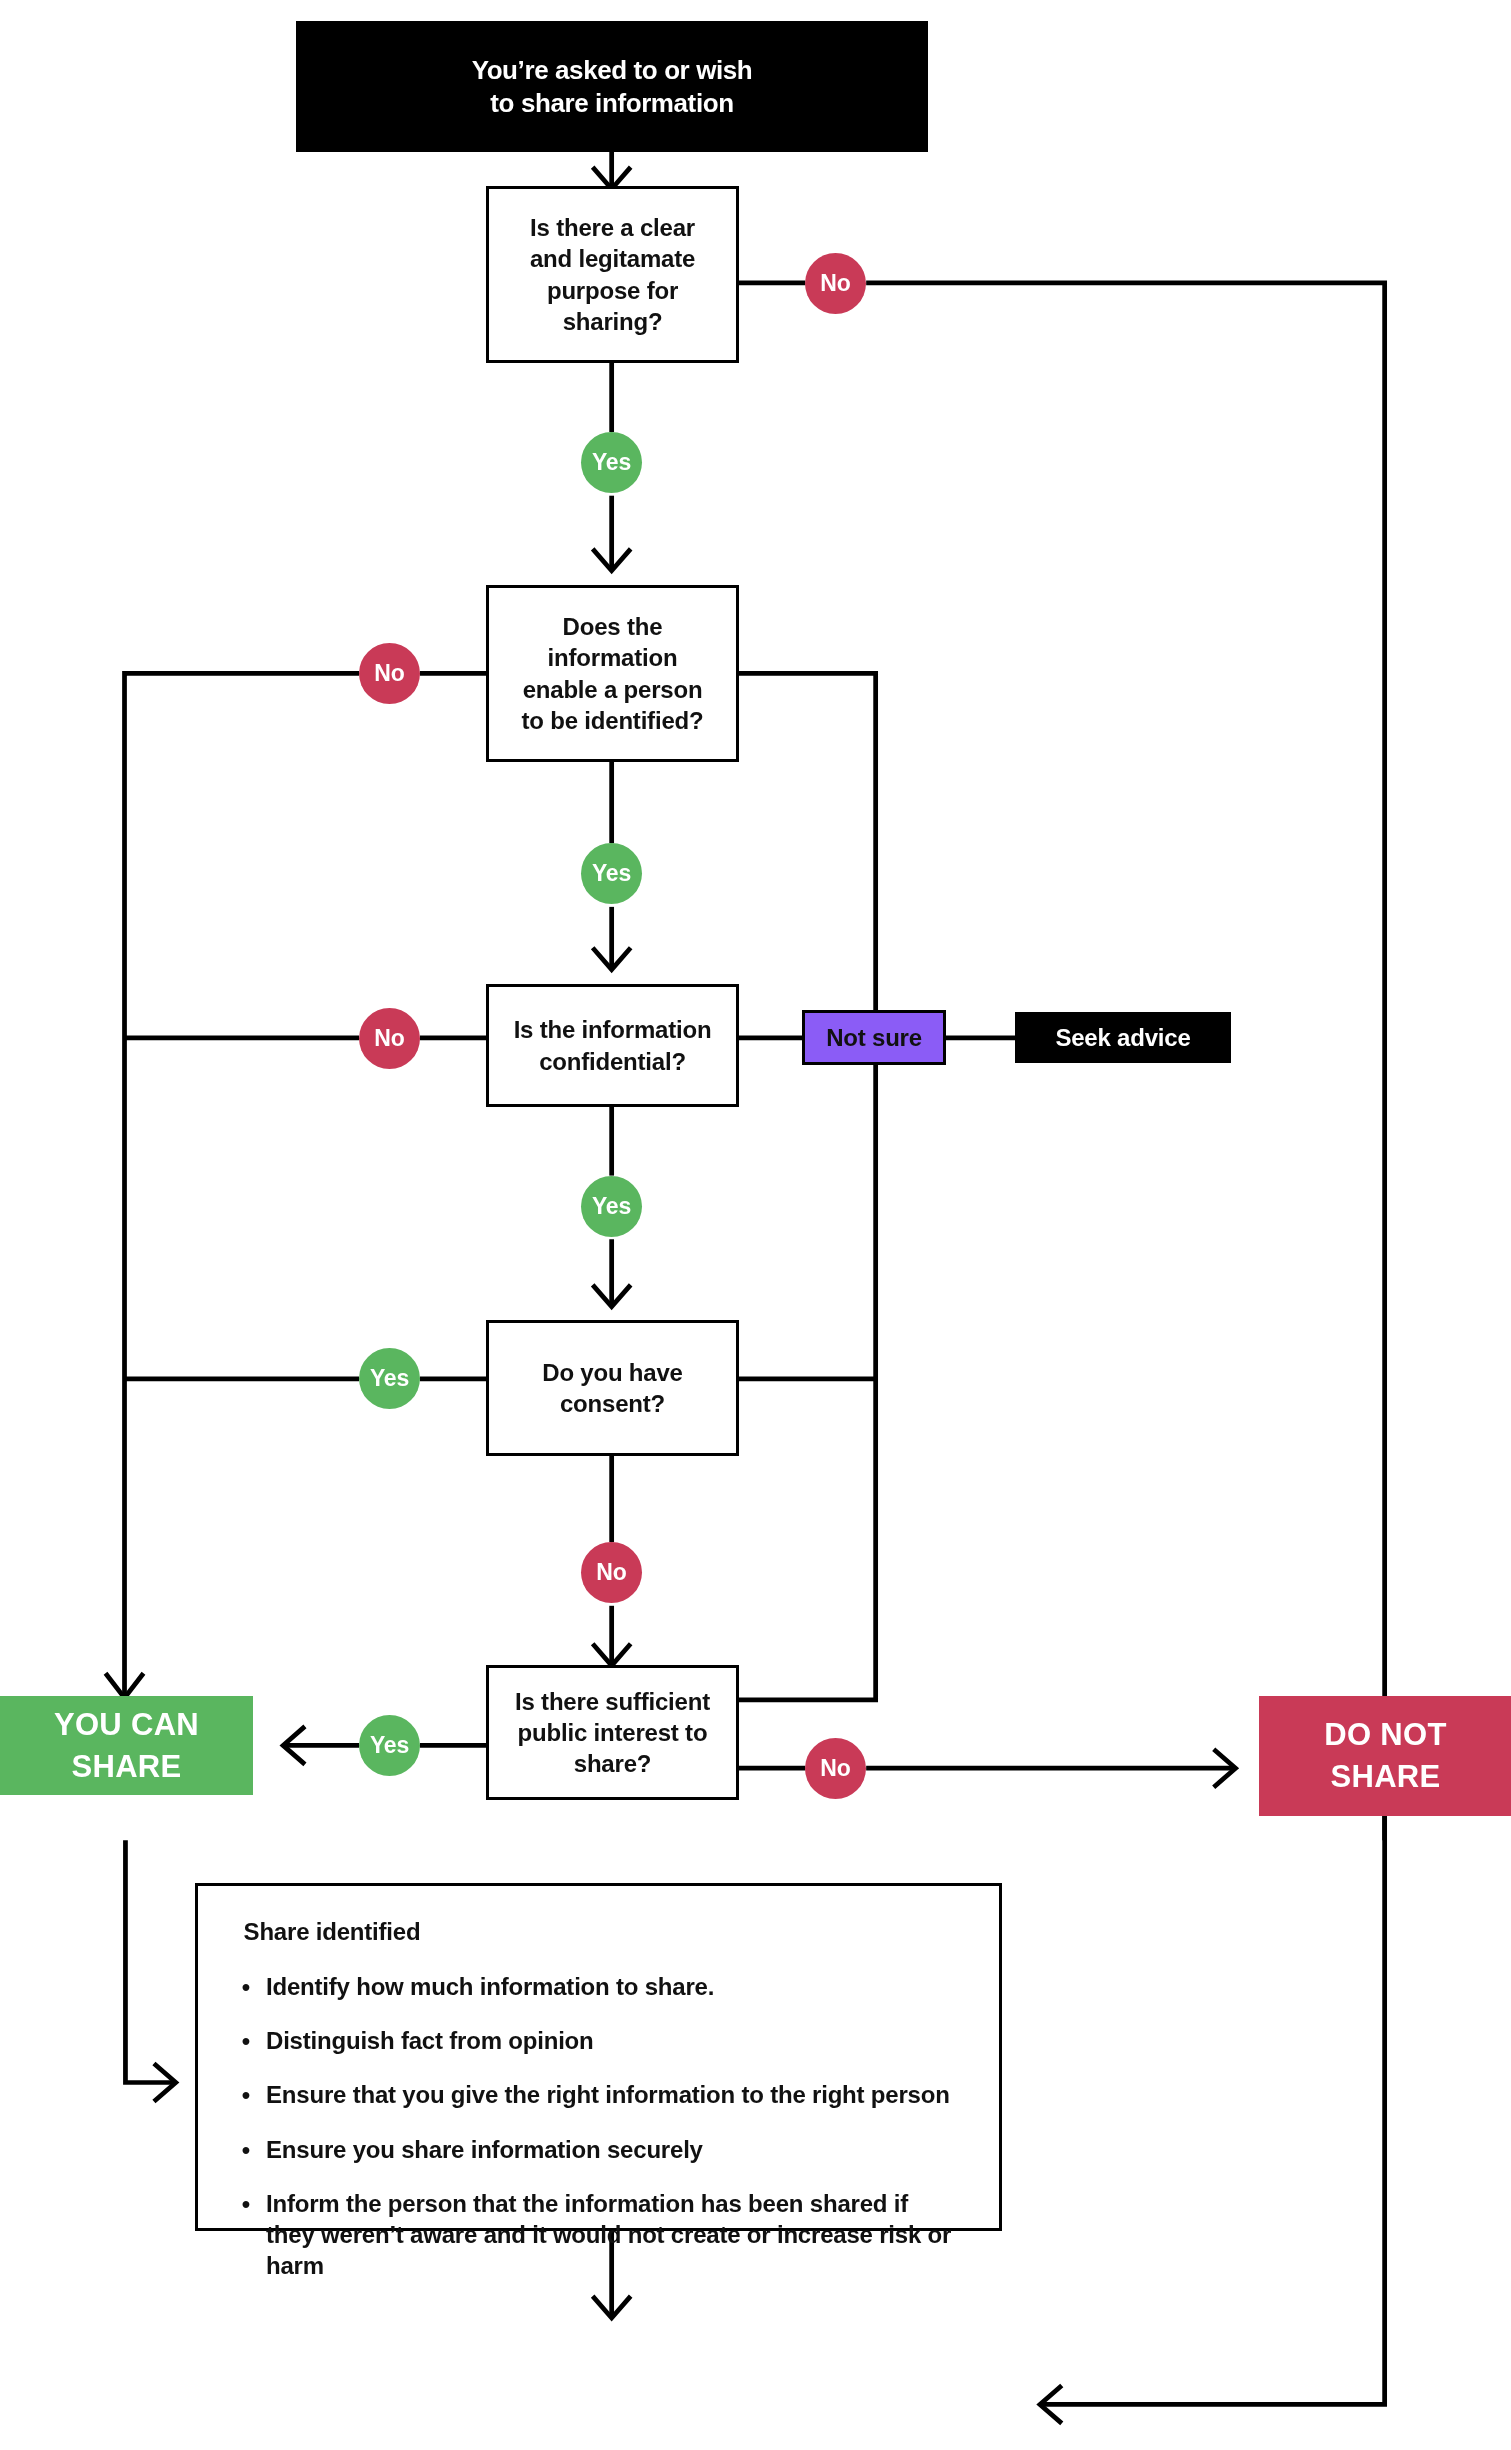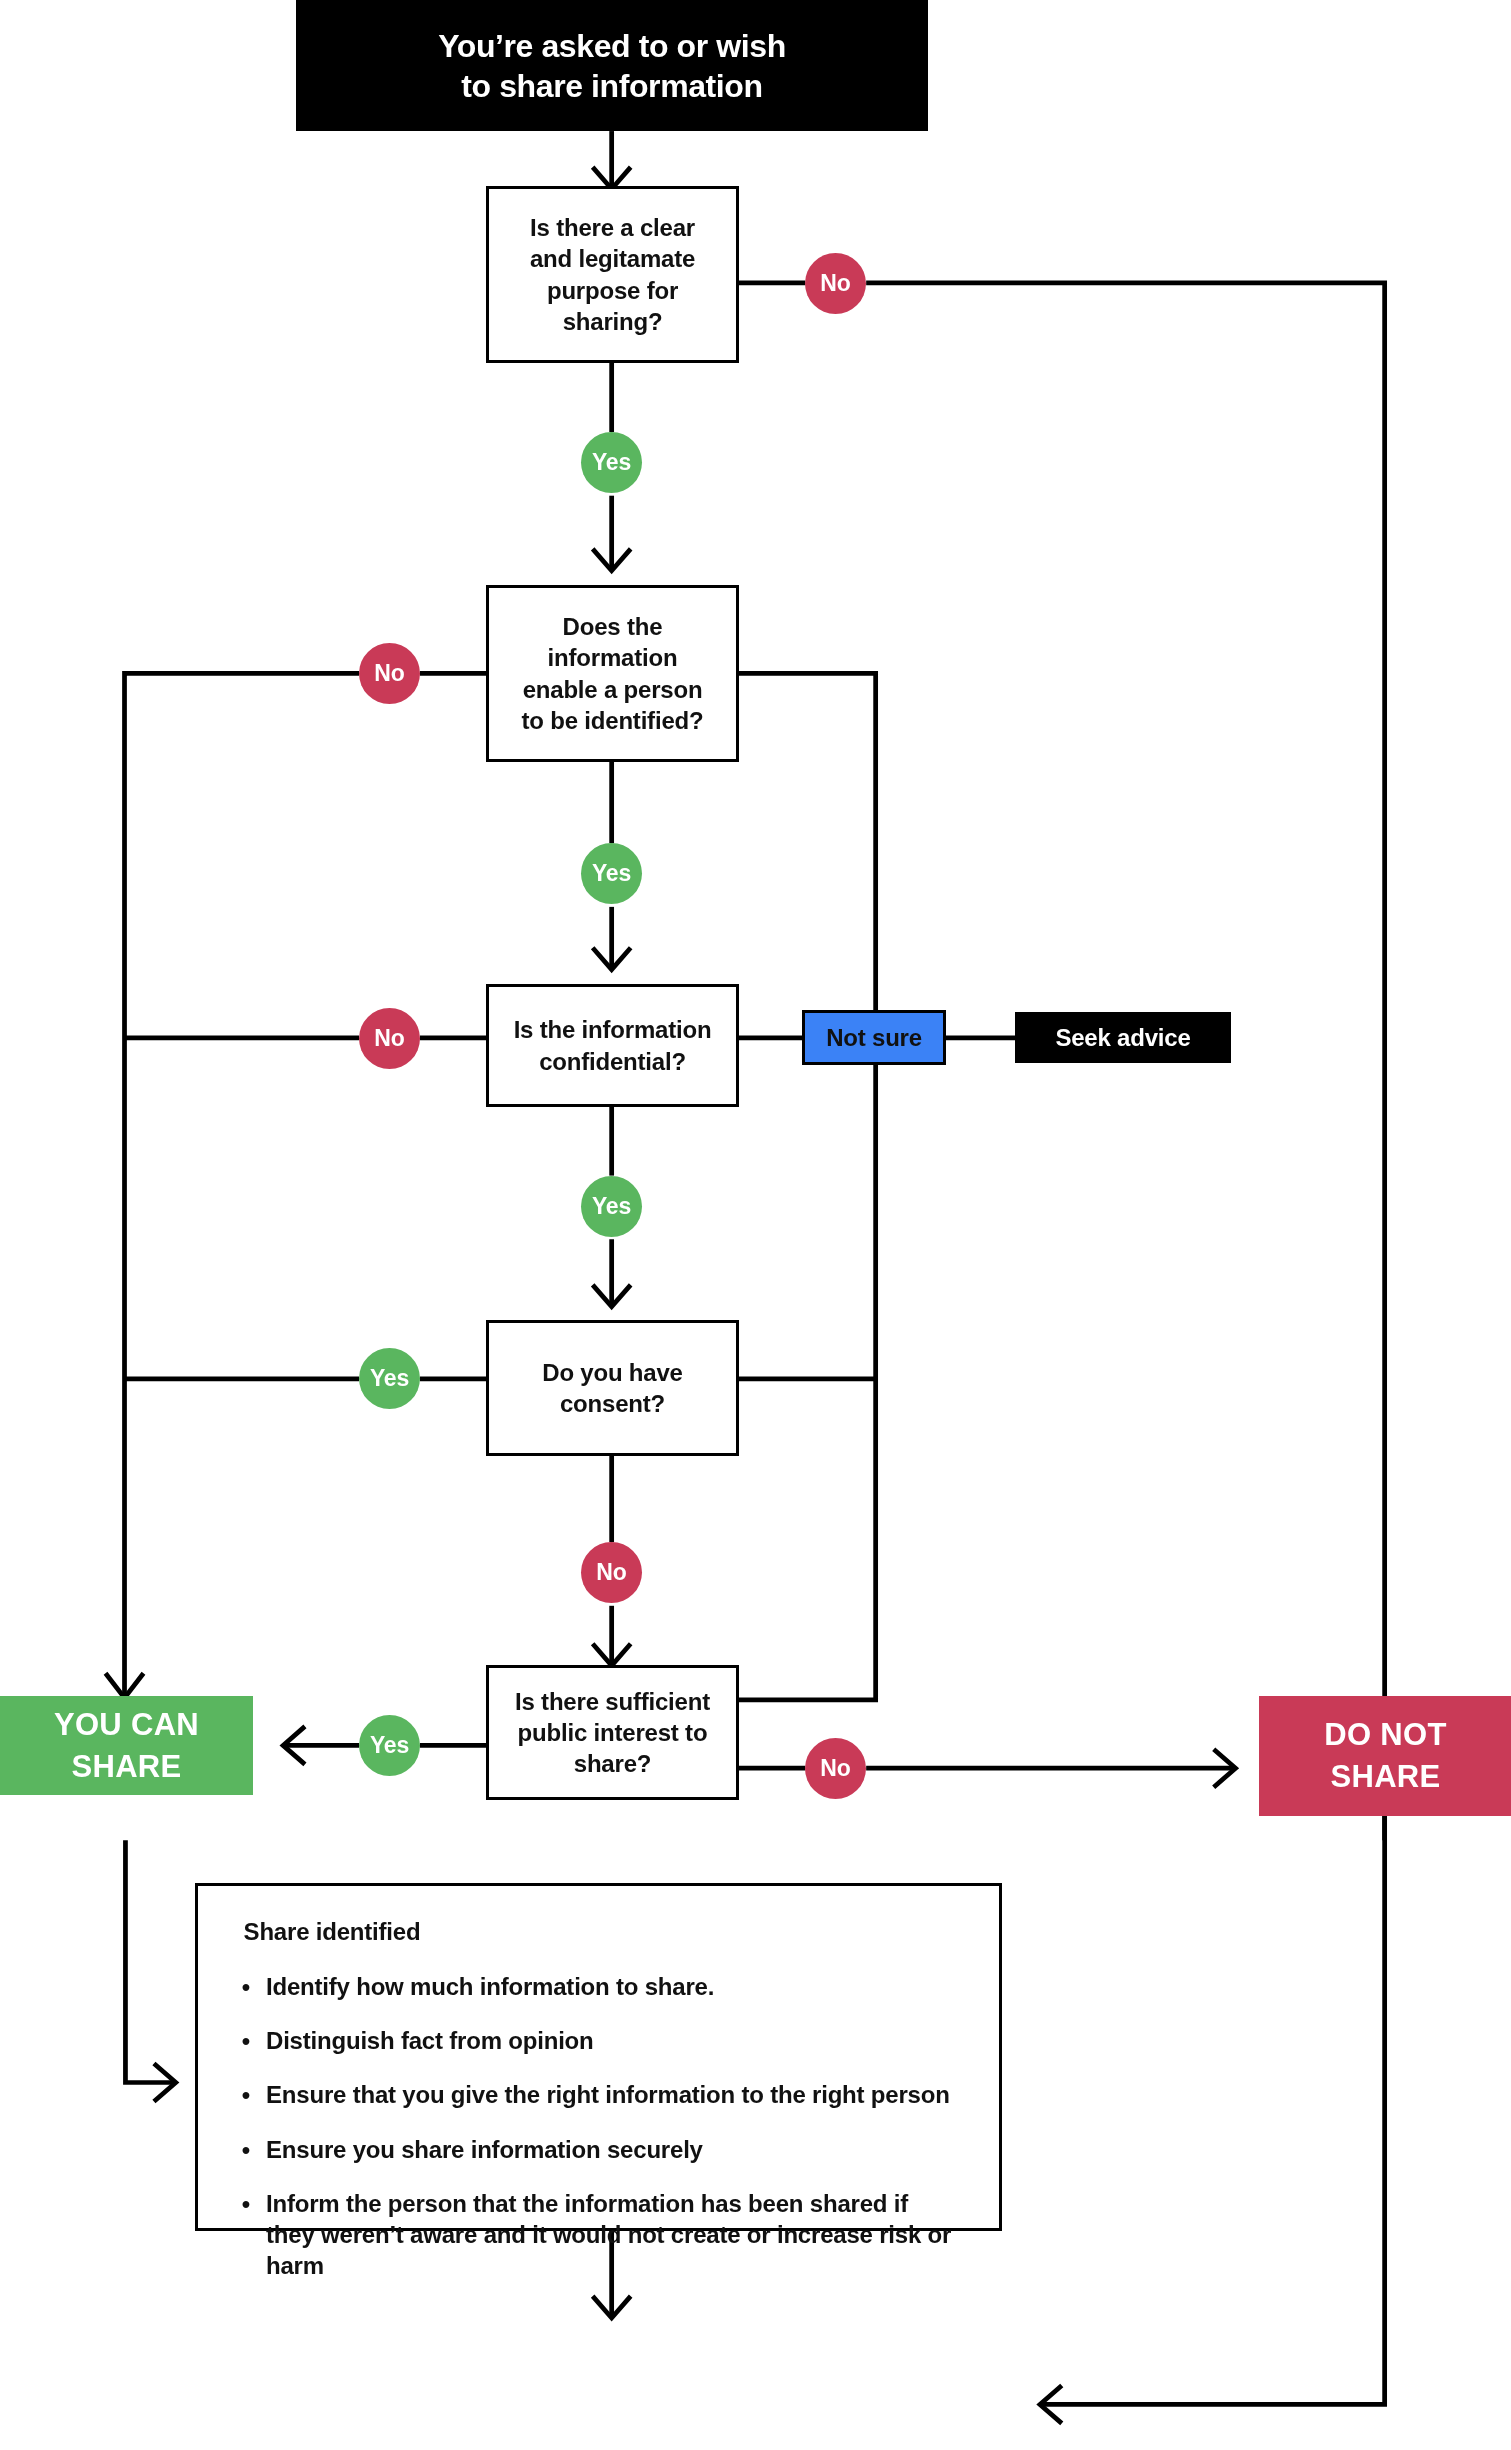--- a/index.html
+++ b/index.html
@@ -43,34 +43,35 @@
     font-weight: 700;
     font-size: 24px;
     line-height: 1.3;
     letter-spacing: -0.2px;
     padding: 3.8px 9.5px;
   }
   .node-header {
     background: #000000;
     color: #ffffff;
     font-weight: 700;
-    font-size: 32px;
+    font-size: 26px;
     line-height: 1.25;
     letter-spacing: -0.4px;
+    margin-top: 21px;
   }
   .node-black {
     background: #000000;
     color: #ffffff;
     font-weight: 700;
     font-size: 24px;
     letter-spacing: -0.2px;
   }
   .node-plain {
     border: 3.8px solid #000000;
-    background: #3b82f6;
+    background: #8b5cf6;
     color: #111111;
     font-weight: 700;
     font-size: 24px;
     letter-spacing: -0.2px;
   }
   .node-outcome {
     color: #ffffff;
     font-weight: 700;
     font-size: 31px;
     line-height: 1.35;

